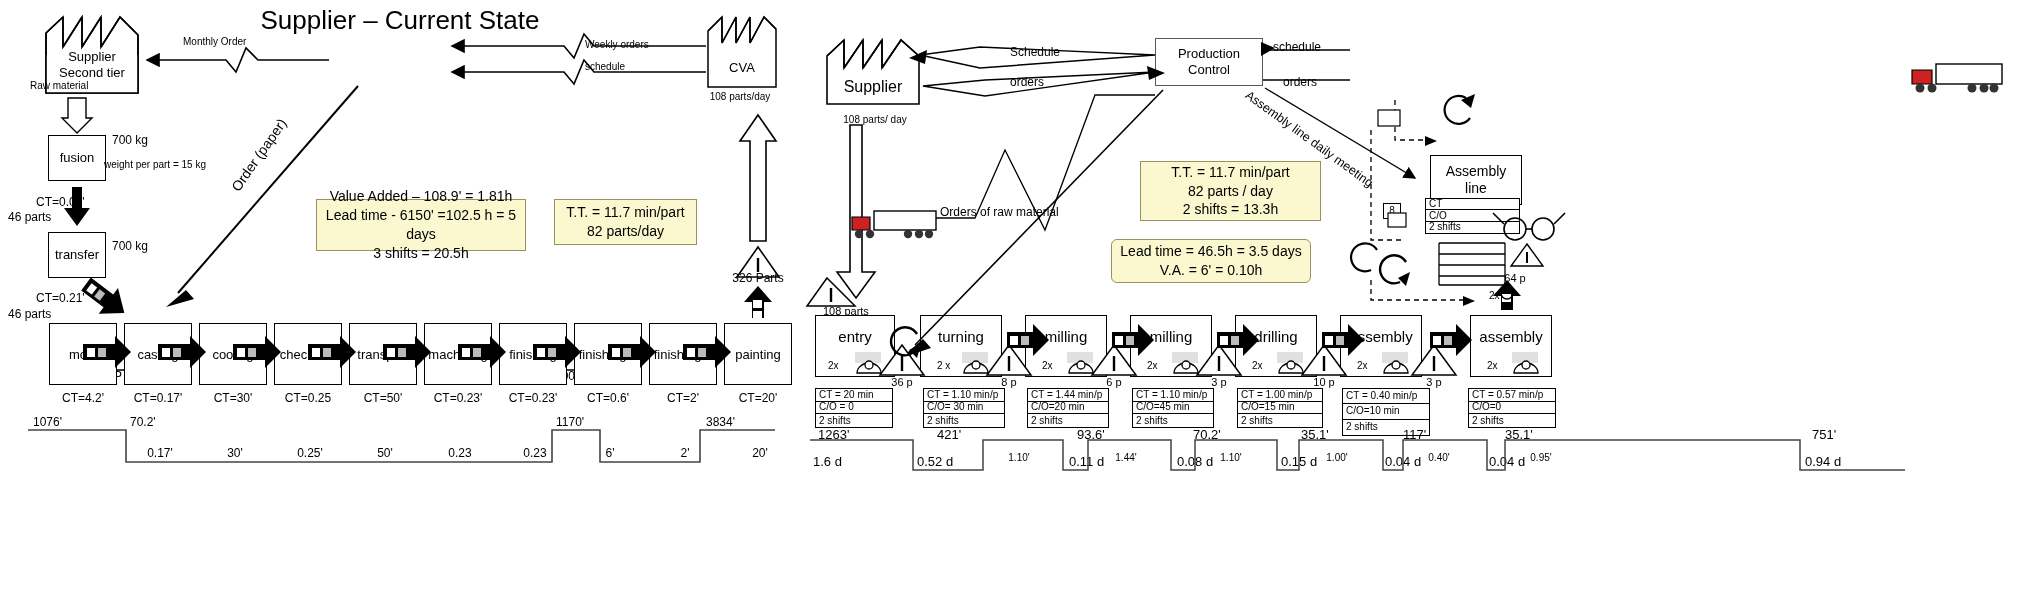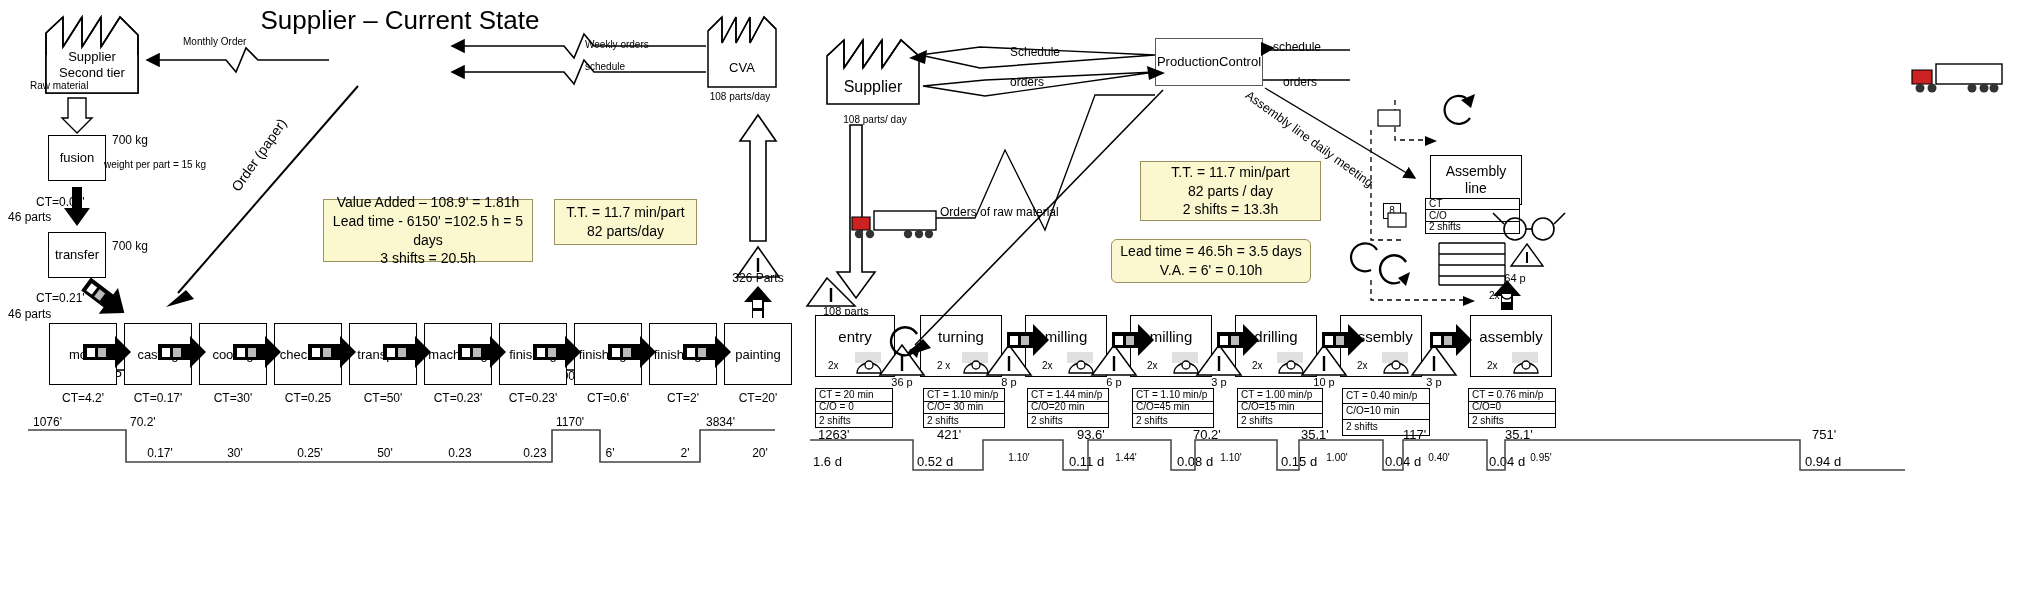--- a/index.html
+++ b/index.html
@@ -136,21 +136,21 @@
   <div class="t s12" style="left:36px; top:196px;">CT=0.04'</div>
   <div class="t s12" style="left:8px; top:211px;">46 parts</div>
 
   <div class="box" style="left:48px; top:232px; width:58px; height:46px;">
     <span>transfer</span>
   </div>
   <div class="t s12" style="left:112px; top:240px;">700 kg</div>
   <div class="t s12" style="left:36px; top:292px;">CT=0.21'</div>
   <div class="t s12" style="left:8px; top:308px;">46 parts</div>
 
-  <div class="yellow" style="left:323px; top:199px; width:210px; height:63px;">
+  <div class="yellow" style="left:316px; top:199px; width:210px; height:52px;">
     <div>Value Added – 108.9' = 1.81h</div>
     <div>Lead time - 6150' =102.5 h = 5 days</div>
     <div>3 shifts = 20.5h</div>
   </div>
 
   <div class="yellow" style="left:554px; top:199px; width:143px; height:46px;">
     <div>T.T. = 11.7 min/part</div>
     <div>82 parts/day</div>
   </div>
 
@@ -321,21 +321,21 @@
 
   <div class="factory" style="left:20px; top:38px;">
     <svg width="96" height="68" viewBox="0 0 96 68">
       <path d="M2,66 L2,18 L19,2 L19,30 L38,2 L38,30 L57,2 L57,30 L76,2 L94,18 L94,66 Z" fill="#fff" stroke="#000" stroke-width="1.6" stroke-linejoin="miter"></path>
       <path d="M2,18 L19,2 M19,2 L19,30 M19,30 L38,2 M38,2 L38,30 M38,30 L57,2 M57,2 L57,30 M57,30 L76,2 L94,18" fill="none" stroke="#000" stroke-width="1.6"></path>
     </svg>
   </div>
   <div class="t c s16" style="left:16px; top:78px; width:104px;">Supplier</div>
   <div class="t c s14" style="left:5px; top:114px; width:130px;">108 parts/ day</div>
 
-  <div class="box grayborder" style="left:350px; top:38px; width:108px; height:48px; ">
+  <div class="box grayborder" style="left:350px; top:38px; width:108px; height:48px; flex-direction:column;">
     <span>Production</span>
     <span>Control</span>
   </div>
 
   <div class="t s12" style="left:205px; top:46px;">Schedule</div>
   <div class="t s12" style="left:205px; top:76px;">orders</div>
   <div class="t s12" style="left:468px; top:41px;">schedule</div>
   <div class="t s12" style="left:478px; top:76px;">orders</div>
 
   <div style="position:absolute; left:446px; top:88px; transform:rotate(36deg); transform-origin:left top; font-size:12.5px; white-space:nowrap;">
@@ -427,21 +427,21 @@
     <div class="row">CT = 1.00 min/p</div>
     <div class="row">C/O=15 min</div>
     <div class="row">2 shifts</div>
   </div>
   <div class="dbox" style="left:537px; top:388px; width:88px; height:48px;">
     <div class="row">CT = 0.40 min/p</div>
     <div class="row">C/O=10 min</div>
     <div class="row">2 shifts</div>
   </div>
   <div class="dbox" style="left:663px; top:388px; width:88px; height:40px;">
-    <div class="row">CT = 0.76 min/p</div>
+    <div class="row">CT = 0.57 min/p</div>
     <div class="row">C/O=0</div>
     <div class="row">2 shifts</div>
   </div>
 
   <div class="t c s11" style="left:75px; top:376px; width:44px;">36 p</div>
   <div class="t c s11" style="left:182px; top:376px; width:44px;">8 p</div>
   <div class="t c s11" style="left:287px; top:376px; width:44px;">6 p</div>
   <div class="t c s11" style="left:392px; top:376px; width:44px;">3 p</div>
   <div class="t c s11" style="left:497px; top:376px; width:44px;">10 p</div>
   <div class="t c s11" style="left:607px; top:376px; width:44px;">3 p</div>

